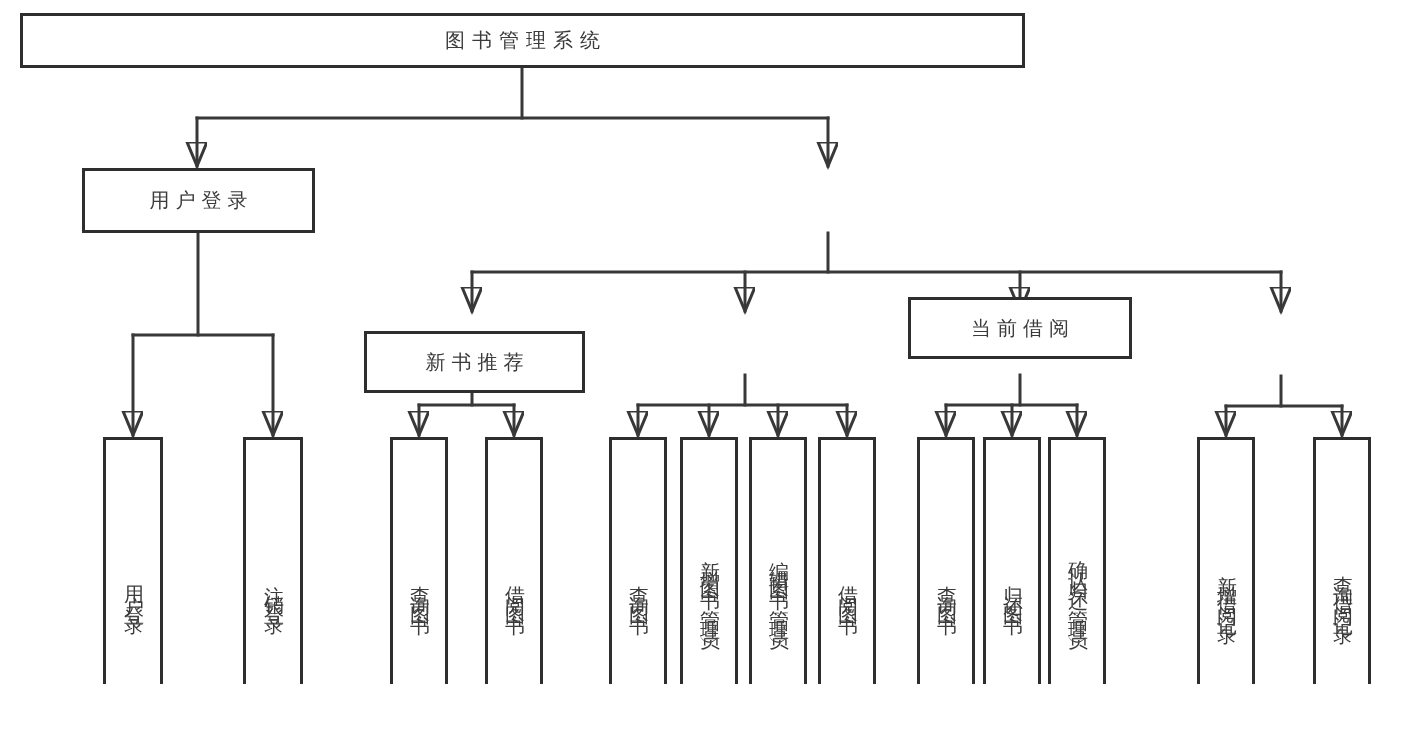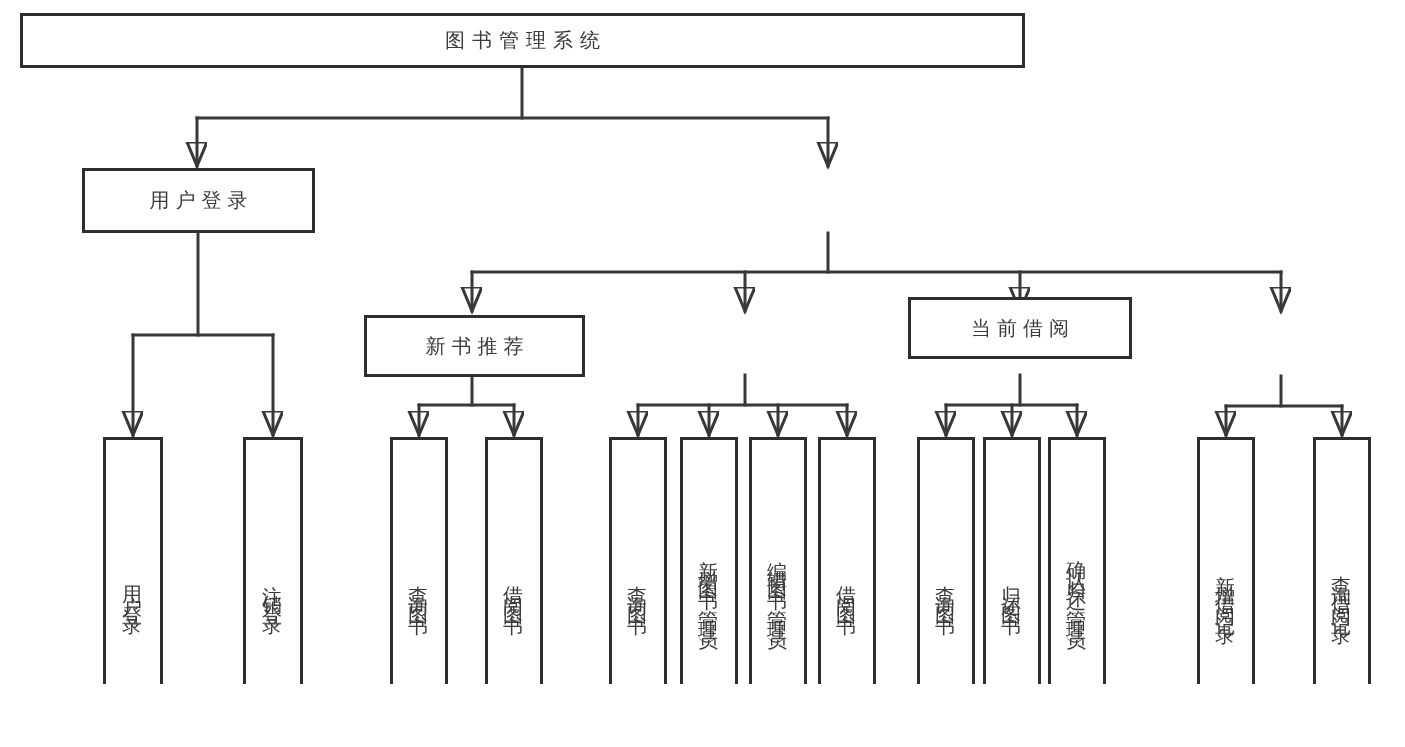--- a/index.html
+++ b/index.html
@@ -1,20 +1,20 @@
 <!DOCTYPE html>
 <html><head>
 <meta charset="utf-8">
 <style>
   html,body{margin:0;padding:0;background:#ffffff;}
   .canvas{
     position:relative;
     width:1405px;height:684px;
     background:#ffffff;
-    font-family:Liberation Serif, serif;
+    font-family:Liberation Mono, monospace;
     overflow:hidden;
   }
   .connectors{position:absolute;left:0;top:0;}
   .connectors path{stroke:#383838;stroke-width:3;fill:none;stroke-linecap:square;}
   .node{
     position:absolute;
     box-sizing:border-box;
     background:#ffffff;
     border:3px solid #2e2e2e;
     display:flex;align-items:center;justify-content:center;
@@ -113,21 +113,21 @@
   </svg>
 
   <div class="node" style="left:20px;top:13px;width:1005px;height:55px">
     <span class="h-label root-label">图书管理系统</span>
   </div>
 
   <div class="node" style="left:82px;top:168px;width:233px;height:65px">
     <span class="h-label">用户登录</span>
   </div>
 
-  <div class="node" style="left:364px;top:315px;width:221px;height:62px">
+  <div class="node" style="left:364px;top:331px;width:221px;height:62px">
     <span class="h-label">新书推荐</span>
   </div>
   <div class="node" style="left:908px;top:297px;width:224px;height:62px">
     <span class="h-label">当前借阅</span>
   </div>
 
   <div class="node" style="left:103px;top:437px;width:60px;height:296px">
     <span class="v-label">用户登录</span>
   </div>
   <div class="node" style="left:243px;top:437px;width:60px;height:296px">

